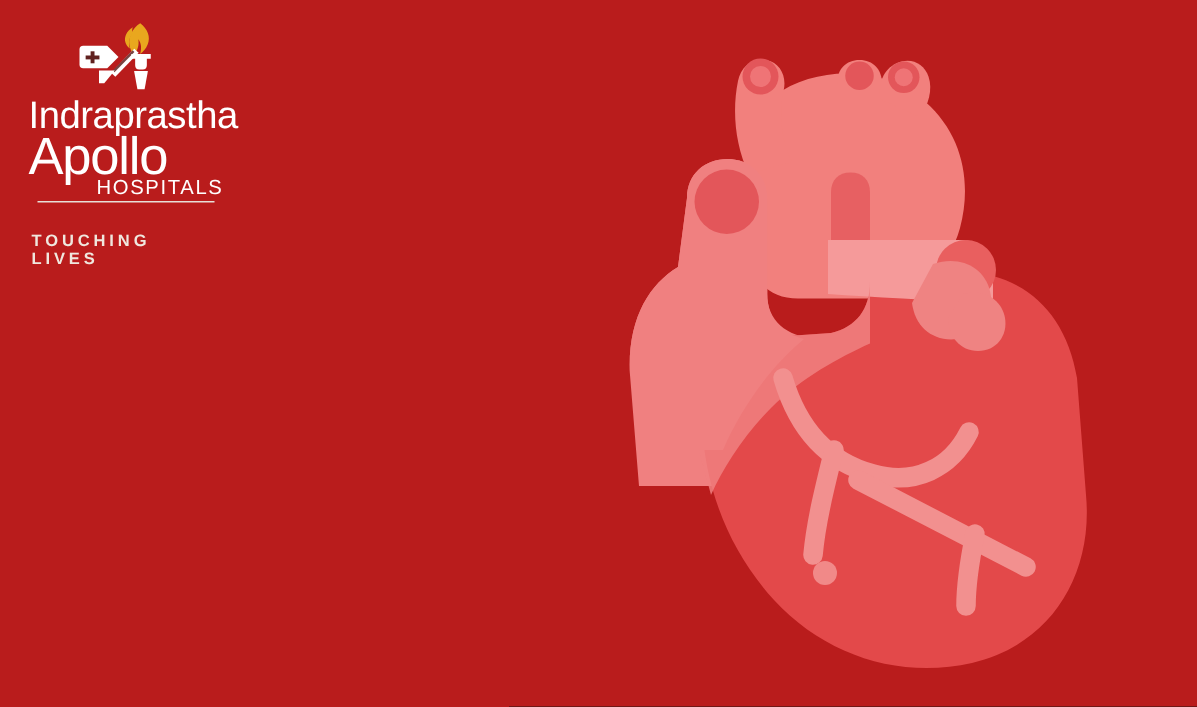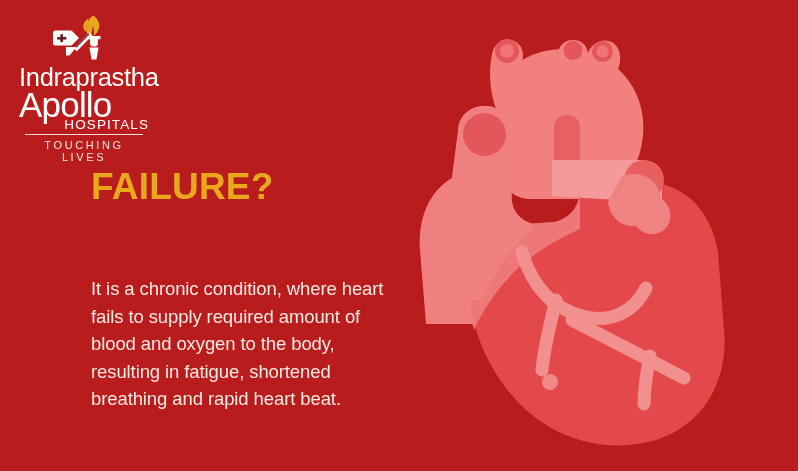--- a/index.html
+++ b/index.html
@@ -69,24 +69,23 @@
     width: 118px;
     height: 1px;
     background: #e8e0d8;
     margin: 3px auto 0 auto;
   }
   .logo-tagline {
     color: #f0e7de;
     font-size: 11px;
     line-height: 12px;
     letter-spacing: 2.6px;
-    font-weight: 400;
-    text-align: center;
+    font-weight: 700;
     width: 128px;
-    margin-top: 4px;
+    margin-top: 20px;
     padding-left: 2px;
     box-sizing: border-box;
   }
 
   
   .headline {
     position: absolute;
     left: 91px;
     top: 166px;
     width: 330px;
@@ -158,24 +157,22 @@
     </div>
 
     <div class="logo-word-1">Indraprastha</div>
     <div class="logo-word-2">Apollo</div>
     <div class="logo-word-3">HOSPITALS</div>
     <div class="logo-rule"></div>
     <div class="logo-tagline">TOUCHING LIVES</div>
   </div>
 
   <div class="headline">
-    <p class="headline-line">FAILURE?</p>
   </div>
 
-  <p class="bodycopy">It is a chronic condition, where heart fails to supply required amount of blood and oxygen to the body, resulting in fatigue, shortened breathing and rapid heart beat.</p>
 
   <div class="heart-art">
     <svg width="394" height="471" viewBox="0 0 394 471" xmlns="http://www.w3.org/2000/svg">
 
       <path d="M54.0 132.0
                C54.0 116.0 66.0 106.0 81.0 106.0
                C96.0 106.0 107.5 116.5 107.5 132.5
                L107.5 196.0
                C107.5 214.0 120.0 224.0 140.0 226.0
                L176.0 229.0

